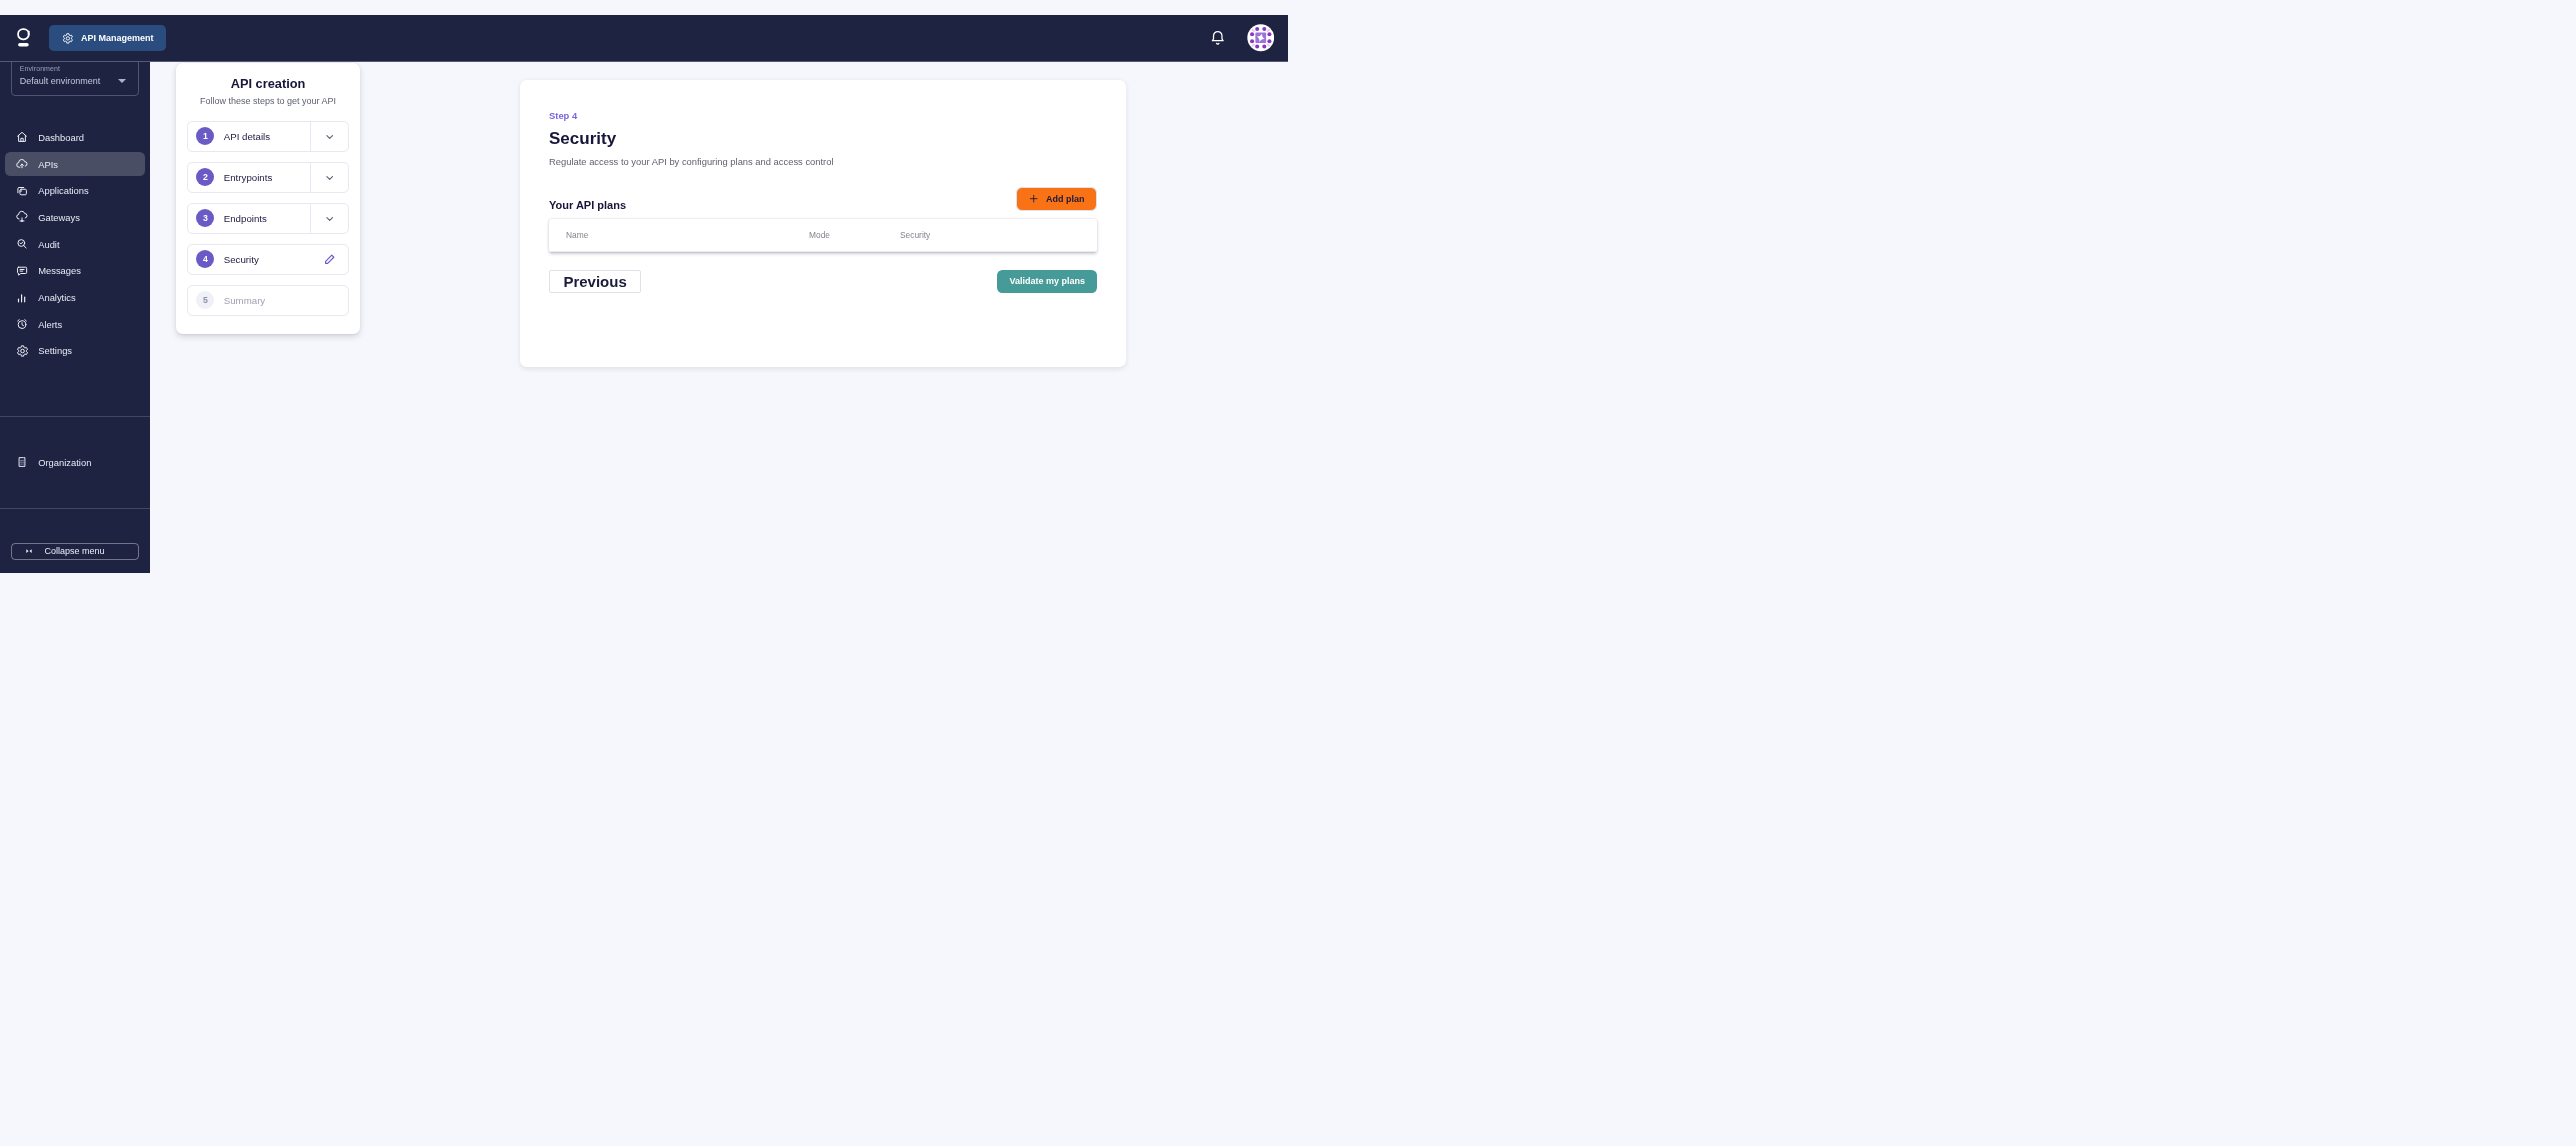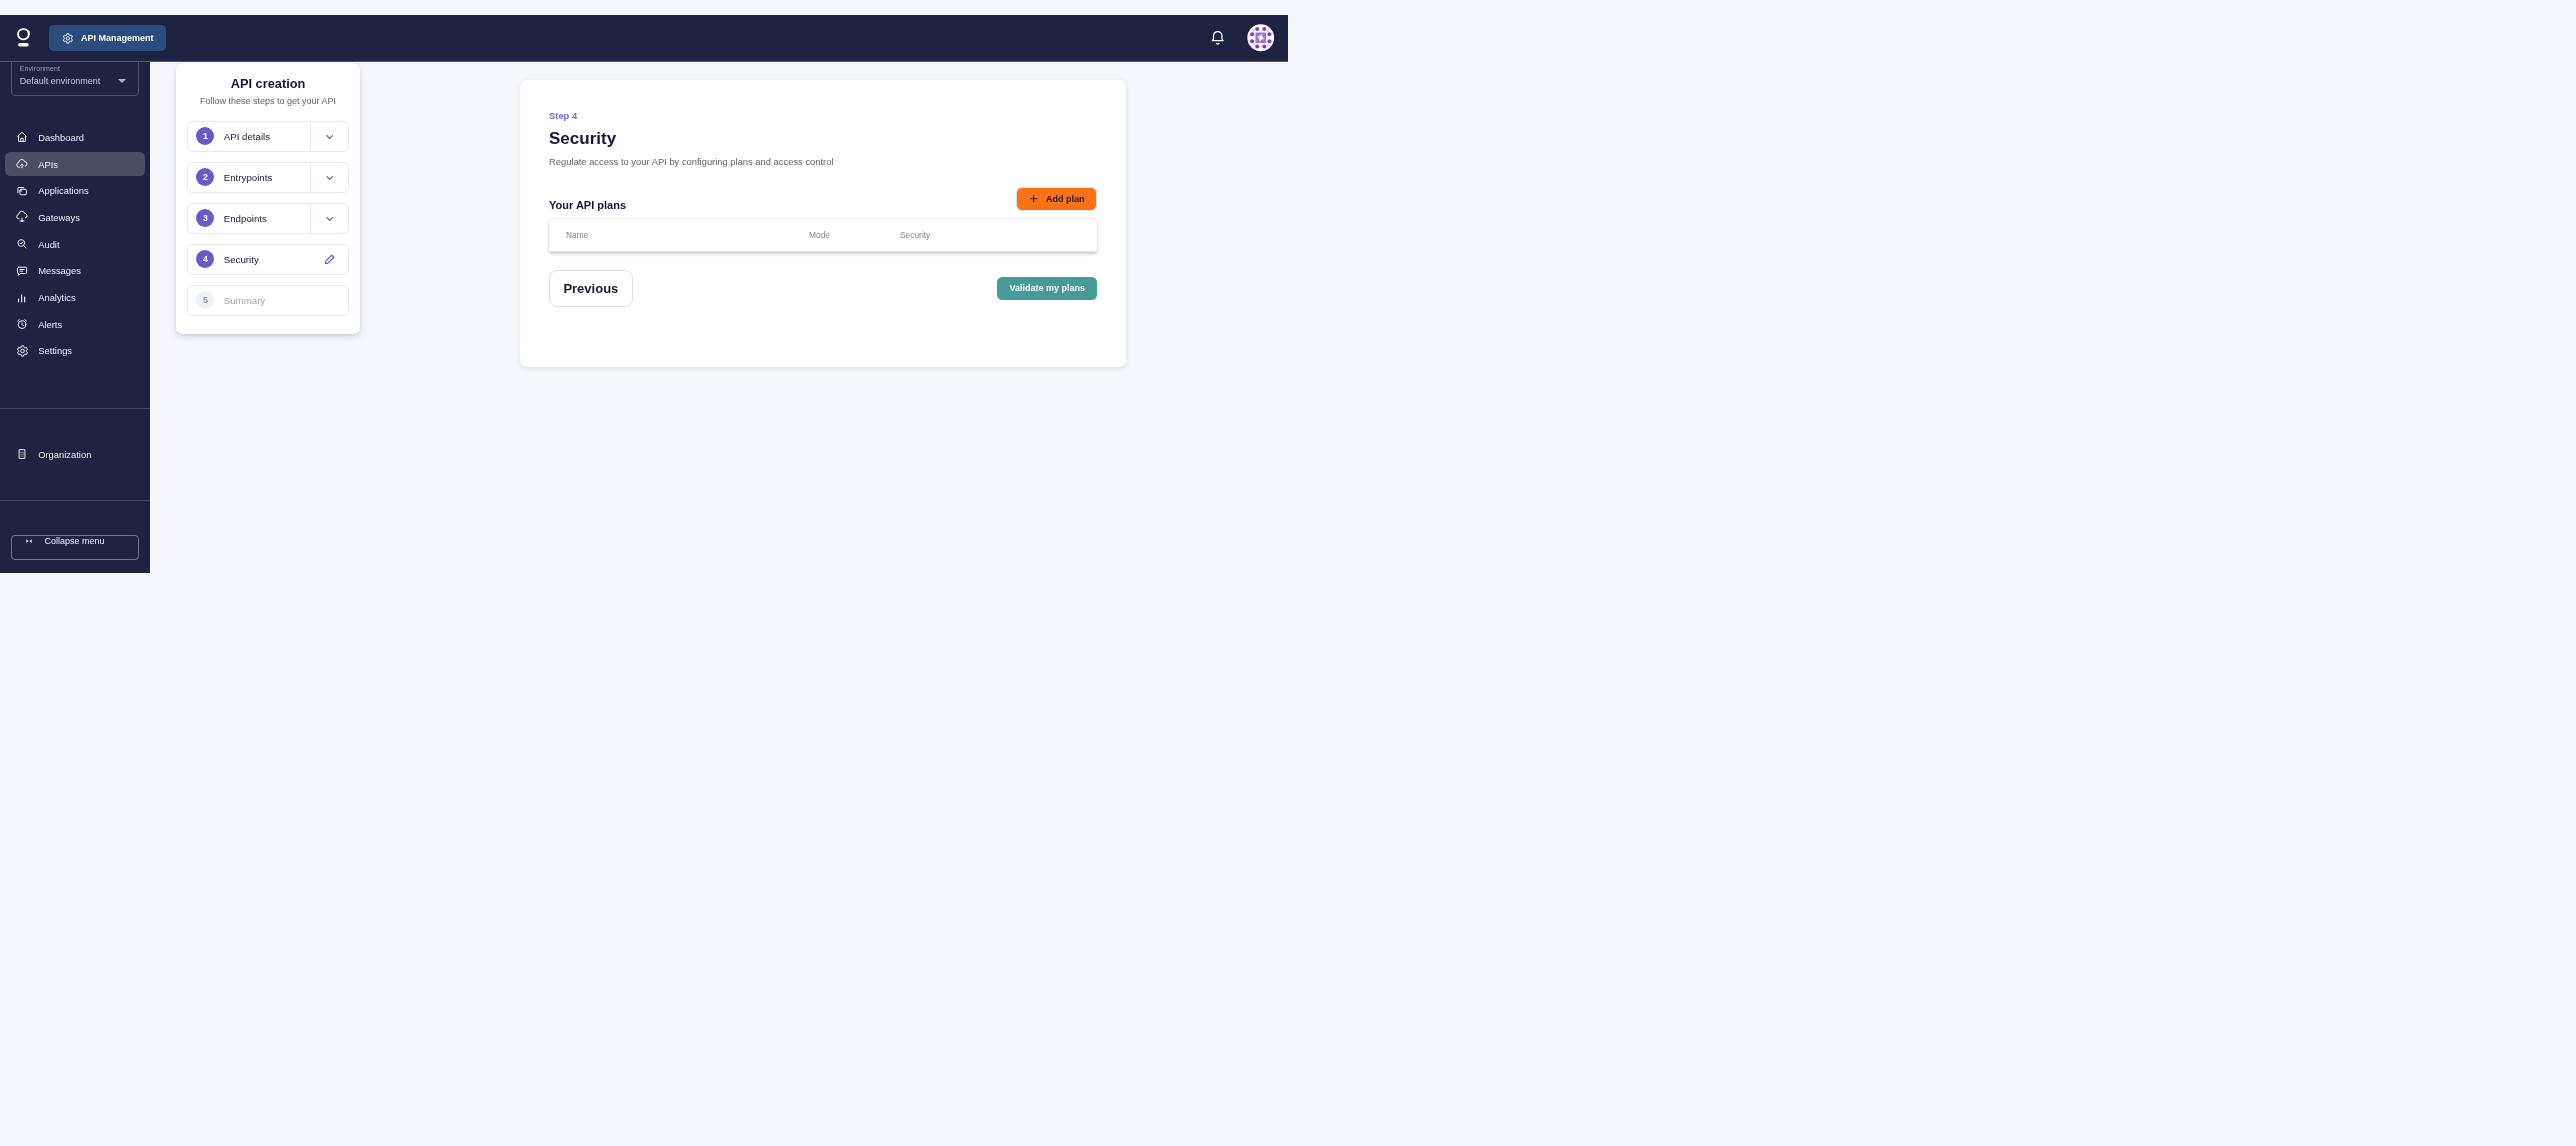--- a/index.html
+++ b/index.html
@@ -69,24 +69,24 @@
   .nav-item.active { background: #4a4e64; }
   .nav-item .icn { color: #f2f3fa; flex: 0 0 auto; }
 
   .sidebar-flex { flex: 1; }
   .side-divider { border: none; border-top: 0.7px solid rgba(255,255,255,.16); }
   .org-item {
     height: 51px; display: flex; align-items: center; gap: 9.4px;
     padding-left: 14.8px; color: #e9ebf5; font-size: 9.4px; cursor: pointer;
   }
   .collapse-btn {
-    margin: 14px 10.7px 13.4px 10.7px; height: 25px;
+    margin: 14px 10.7px 13.4px 10.7px; height: 17px;
     border: 0.7px solid rgba(255,255,255,.38);
     border-radius: 4px; background: none;
-    display: flex; gap: 10px;
+    display: flex; align-items: center; gap: 10px;
     padding-left: 12.8px;
     color: #eef0f8; font-size: 9px;
     cursor: pointer;
   }
 
   
   .main { position: absolute; left:150px; top:47px; right:0; bottom:0; background:#f6f7fc; }
 
   
   .stepper-card {
@@ -155,23 +155,23 @@
   .t-cell-name { flex: 0 0 260px; padding-left: 17px; }
   .t-cell-mode { flex: 0 0 91px; }
   .t-cell-sec  { flex: 1; }
   .t-cell-actions { flex: 0 0 74px; display:flex; align-items:center; gap: 14px; }
   .t-head .th { font-size: 8.4px; color: #84848e; font-weight: normal; }
   .t-body .td { font-size: 9.4px; color: #1b1b3a; }
   .icon-btn { background:none; border:none; color:#1b1d38; cursor:pointer; padding:0; }
 
   .footer-row { margin-top: 17.5px; display: flex; align-items: center; justify-content: space-between; }
   .previous-btn {
-    height: 37px; padding: 0 13.4px;
-    background: #fff; border: 0.7px solid #dfe0ea; border-radius: 8px;
-    font-size: 13px; font-weight: bold; color: #1b1b3a;
+    height: 23px; padding: 0 13.4px;
+    background: #fff; border: 0.7px solid #dfe0ea; border-radius: 2px;
+    font-size: 15px; font-weight: bold; color: #1b1b3a;
     cursor: pointer; font-family: inherit;
   }
   .validate-btn {
     height: 23px; padding: 0 12px;
     background: #469a98; border: none; border-radius: 5.4px;
     font-size: 9px; font-weight: bold; color: #fff;
     cursor: pointer; font-family: inherit;
   }
 </style>
 </head>

